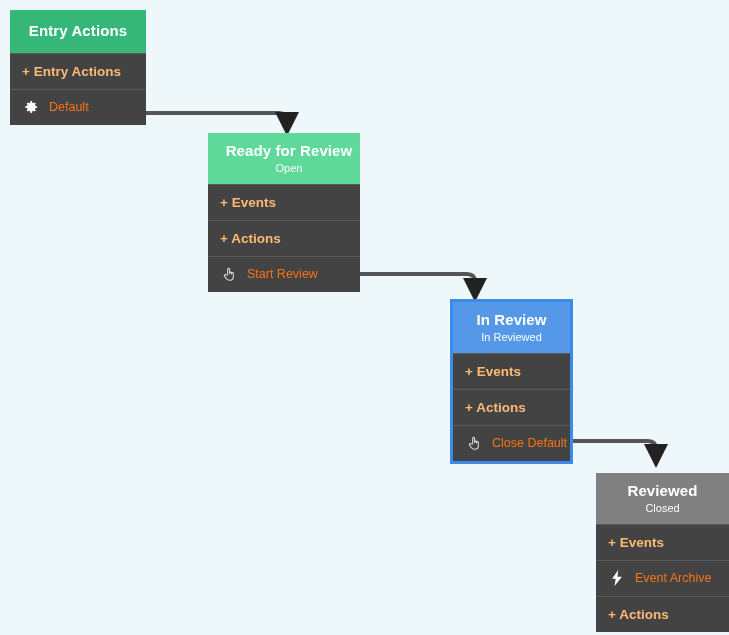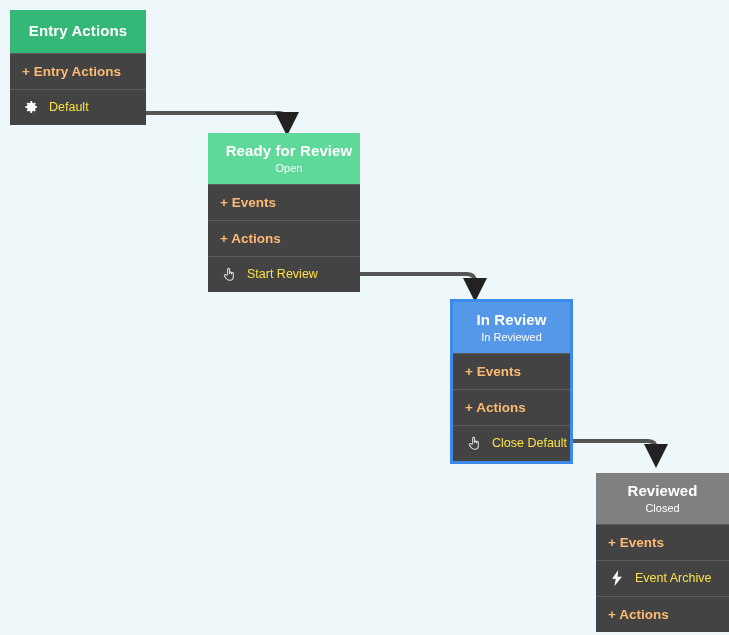--- a/index.html
+++ b/index.html
@@ -98,21 +98,21 @@
 
   .row.add {
     font-weight: bold;
     font-size: 13.5px;
     color: #fdba74;
   }
 
   .row.item {
     font-weight: normal;
     font-size: 12.5px;
-    color: #fde047;
+    color: #f97316;
   }
 
   .row .icon {
     display: inline-flex;
     align-items: center;
     justify-content: center;
     width: 18px;
     height: 18px;
     margin-right: 9px;
     flex: 0 0 18px;

